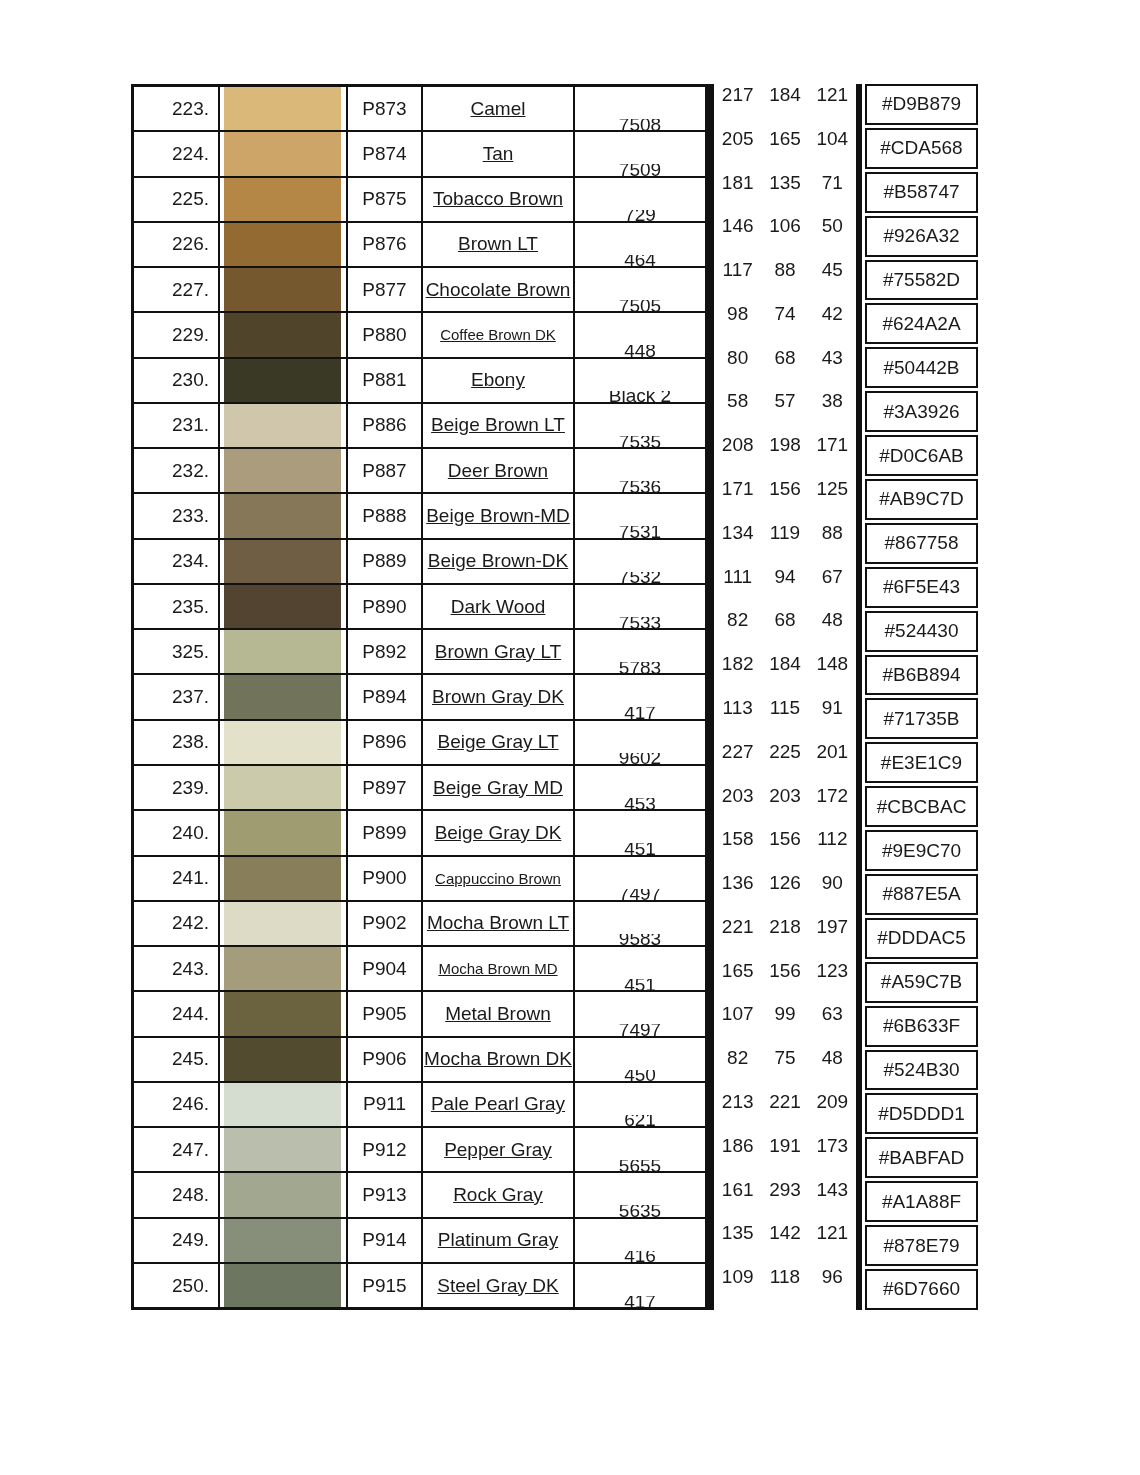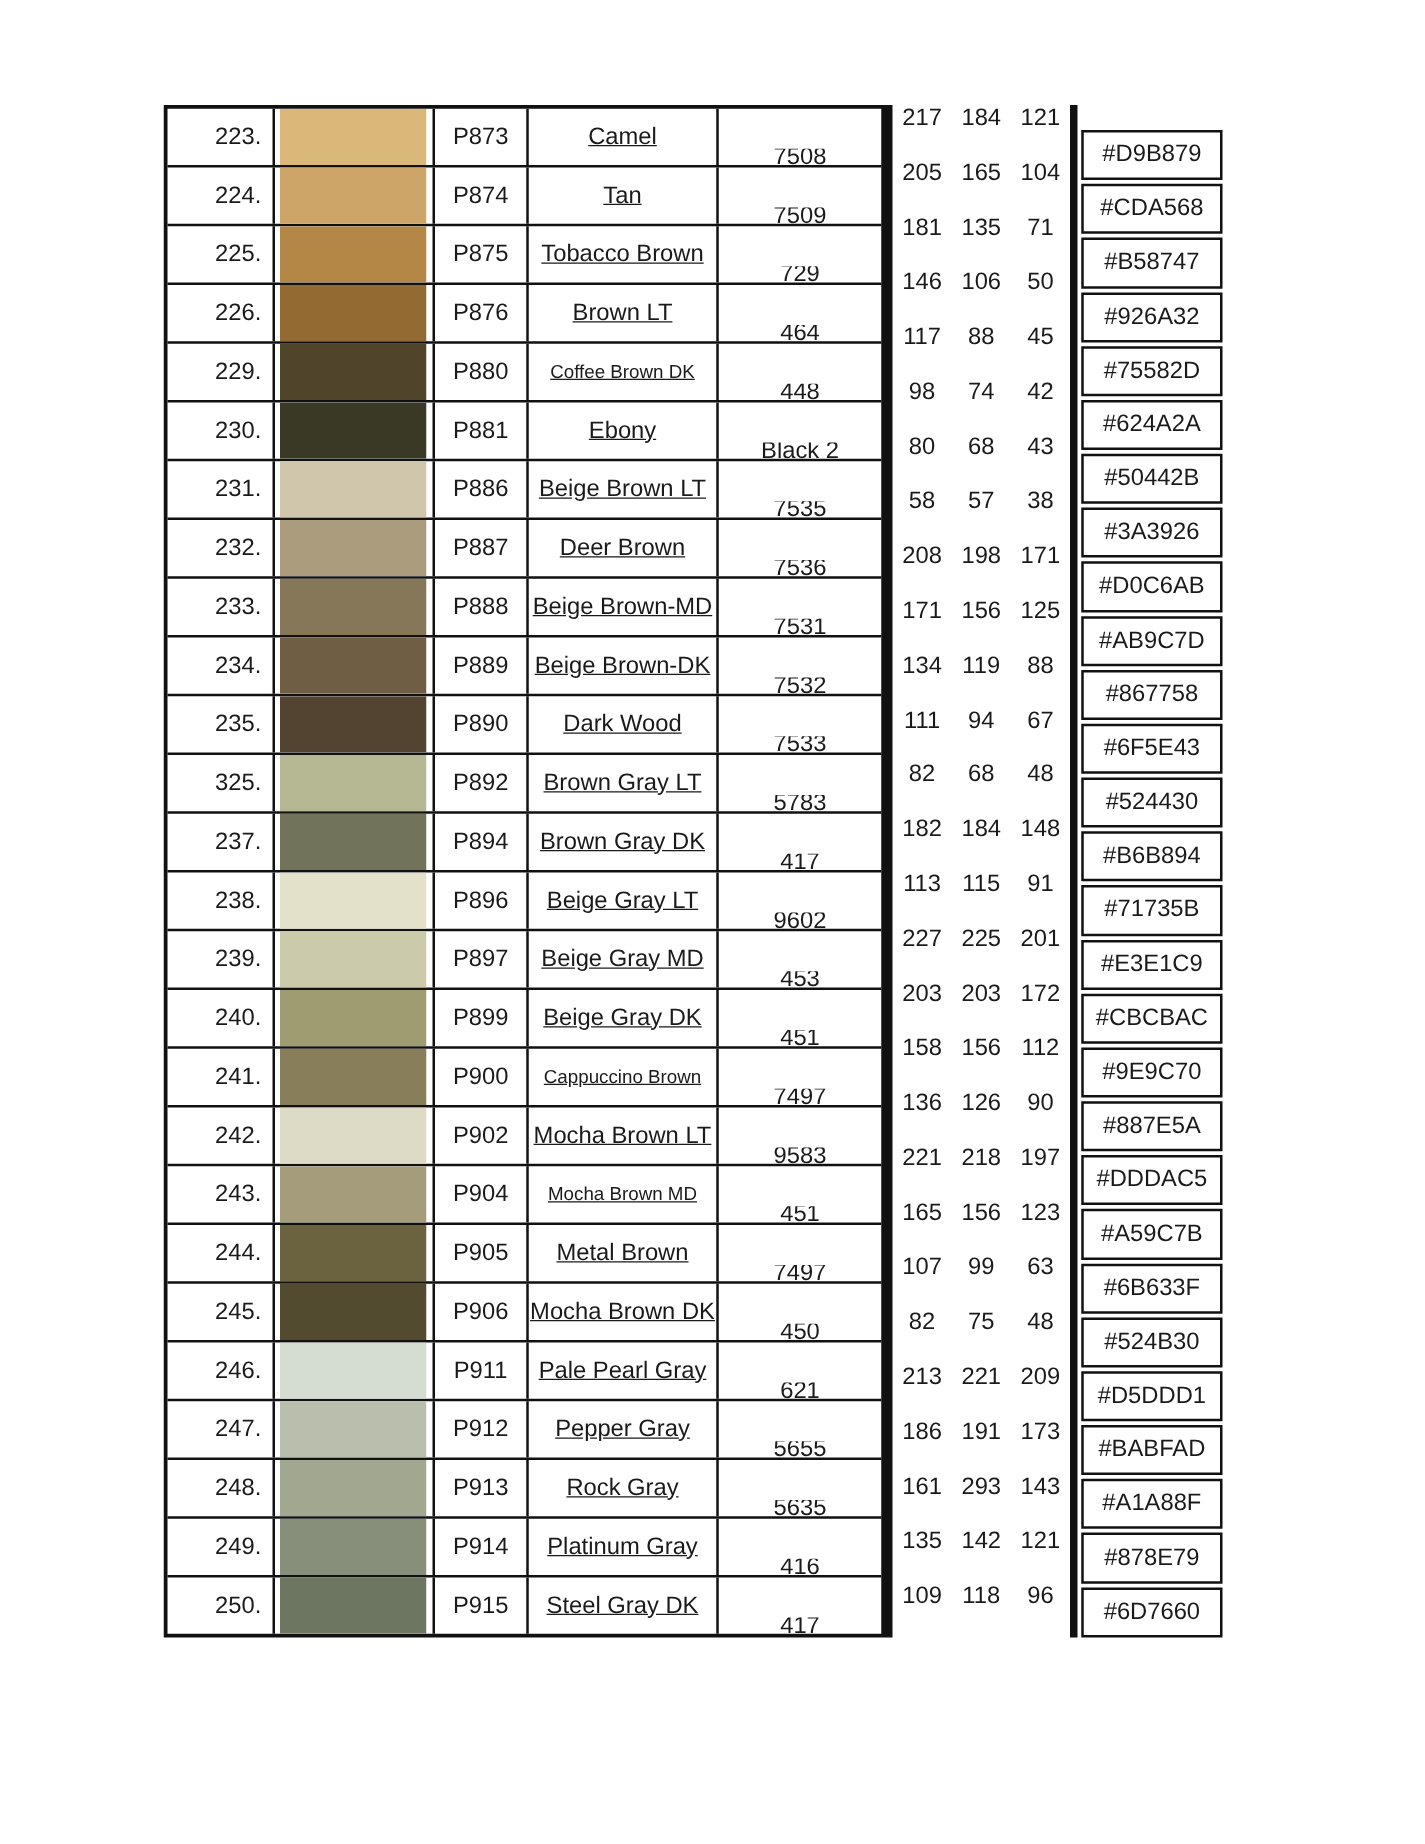--- a/index.html
+++ b/index.html
@@ -95,21 +95,20 @@
     text-align: center;
     font-size: 19px;
   }
   
   .hexcol {
     margin-left: 3px;
     width: 113px;
     display: flex;
     flex-direction: column;
     gap: 3px;
-    margin-top: 20px;
   }
   .hexbox {
     flex: 1;
     box-sizing: border-box;
     border: 2px solid #111111;
     display: flex;
     align-items: center;
     justify-content: center;
     font-size: 19px;
     background: #ffffff;
@@ -150,20 +149,29 @@
           <div class="cell c-ref">729</div>
         </div>
         <div class="mrow">
           <div class="cell c-num">226.</div>
           <div class="cell c-swatch">
             <div class="swatch" style="background: rgb(146, 106, 50);"></div>
           </div>
           <div class="cell c-code">P876</div>
           <div class="cell c-name">Brown LT</div>
           <div class="cell c-ref">464</div>
+        </div>
+        <div class="mrow">
+          <div class="cell c-num">227.</div>
+          <div class="cell c-swatch">
+            <div class="swatch" style="background: rgb(117, 88, 45);"></div>
+          </div>
+          <div class="cell c-code">P877</div>
+          <div class="cell c-name">Chocolate Brown</div>
+          <div class="cell c-ref">7505</div>
         </div>
         <div class="mrow">
           <div class="cell c-num">229.</div>
           <div class="cell c-swatch">
             <div class="swatch" style="background: rgb(80, 68, 43);"></div>
           </div>
           <div class="cell c-code">P880</div>
           <div class="cell c-name condensed">Coffee Brown DK</div>
           <div class="cell c-ref">448</div>
         </div>

